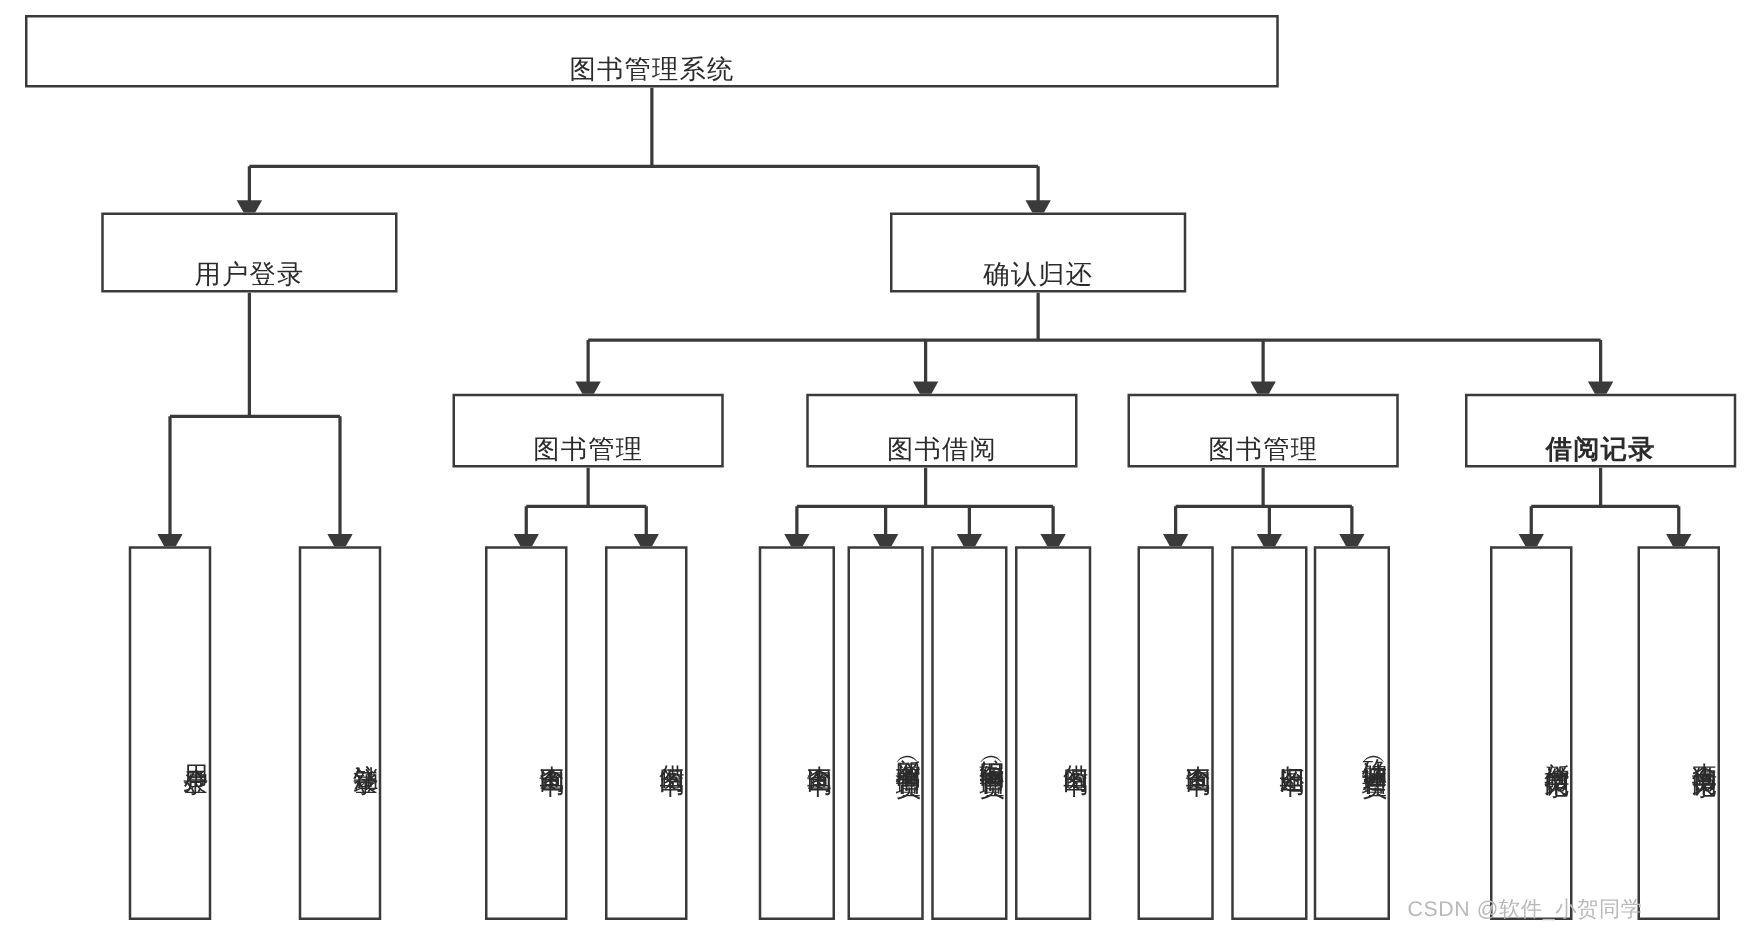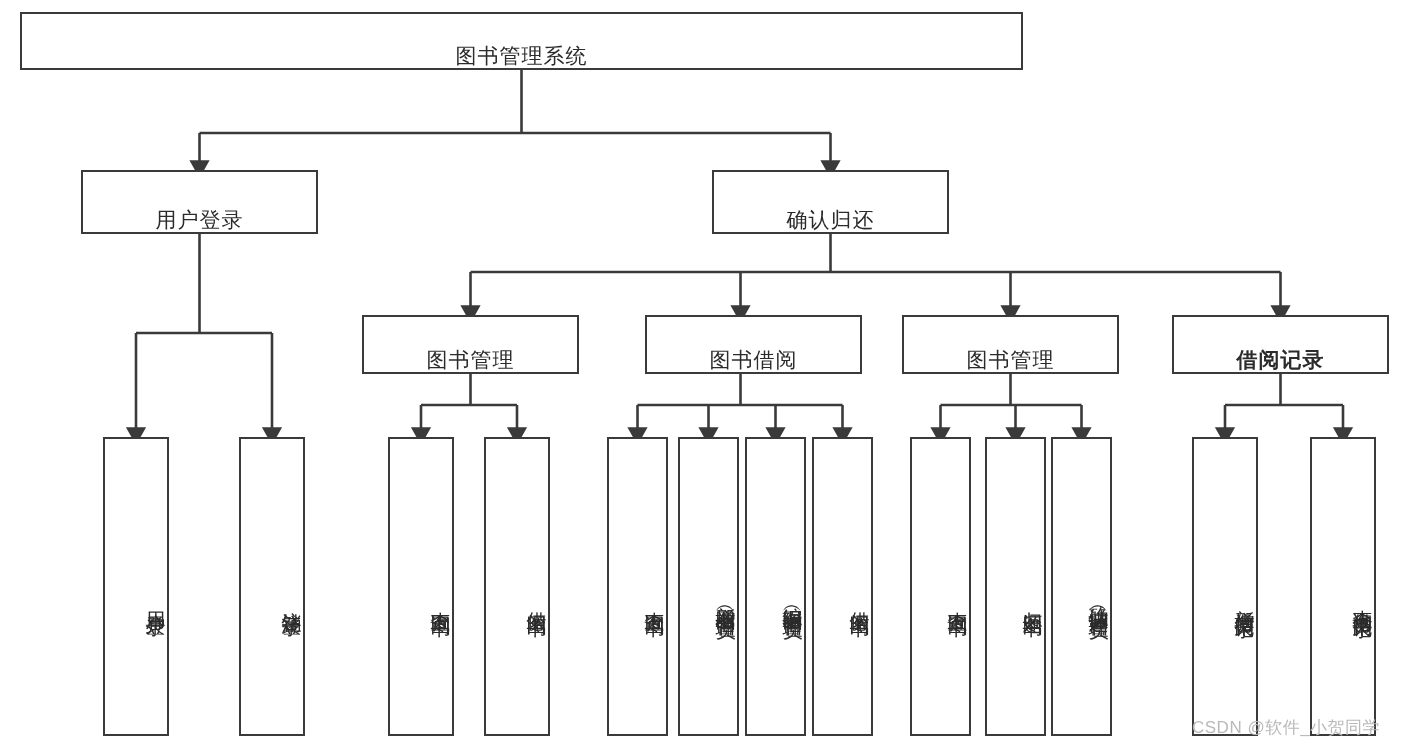--- a/index.html
+++ b/index.html
@@ -139,14 +139,14 @@
       <div class="node vertical" style="left: 1051px; top: 437px; width: 61px; height: 299px;">
         <span class="node-label">确认归还（管理员）</span>
       </div>
       <div class="node vertical" style="left: 1192px; top: 437px; width: 66px; height: 299px;">
         <span class="node-label">新增借阅记录</span>
       </div>
       <div class="node vertical" style="left: 1310px; top: 437px; width: 66px; height: 299px;">
         <span class="node-label">查询借阅记录</span>
       </div>
     </div>
-  <div id="watermark" style="left: 1192px; top: 716px;">CSDN @软件_小贺同学</div>
+  <div id="watermark" style="left: 1126px; top: 716px;">CSDN @软件_小贺同学</div>
 </div>
 
 </body></html>

